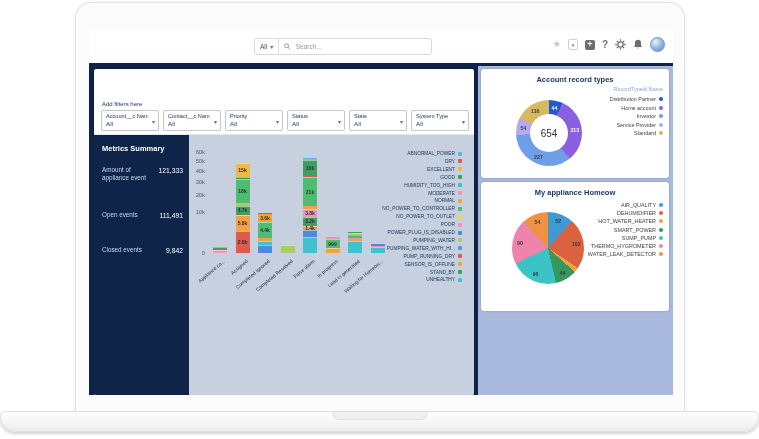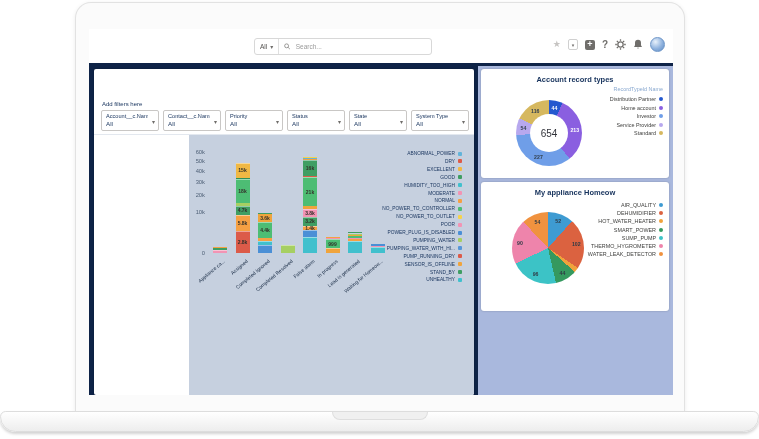--- a/index.html
+++ b/index.html
@@ -174,20 +174,37 @@
                   <div class="fc">▾</div>
                 </div>
                 <div class="fbox">
                   <div class="fl">System Type</div>
                   <div class="fv">All</div>
                   <div class="fc">▾</div>
                 </div>
               </div>
           </div>
           <div class="panel-body">
+            <div class="metrics">
+              <div class="m-title">Metrics Summary</div>
+              <div id="metric-items">
+                  <div class="mrow m0">
+                    <div class="ml">Amount of appliance event</div>
+                    <div class="mv">121,333</div>
+                  </div>
+                  <div class="mrow m1">
+                    <div class="ml">Open events</div>
+                    <div class="mv">111,491</div>
+                  </div>
+                  <div class="mrow m2">
+                    <div class="ml">Closed events</div>
+                    <div class="mv">9,842</div>
+                  </div>
+                </div>
+            </div>
             <div class="chart" id="barchart">
                 <div class="ytick" style="left: 0px; top: 115px;">0</div>
                 <div class="ytick" style="left: 0px; top: 73.8904px;">10k</div>
                 <div class="ytick" style="left: 0px; top: 56.8622px;">20k</div>
                 <div class="ytick" style="left: 0px; top: 43.7961px;">30k</div>
                 <div class="ytick" style="left: 0px; top: 32.7808px;">40k</div>
                 <div class="ytick" style="left: 0px; top: 23.0761px;">50k</div>
                 <div class="ytick" style="left: 0px; top: 14.3024px;">60k</div>
                 <div class="seg sep" style="left: 24px; top: 114.816px; height: 3.18434px; background: rgb(242, 148, 180);"></div>
                 <div class="seg" style="left: 24px; top: 112.965px; height: 1.85054px; background: rgb(63, 158, 99);"></div>

